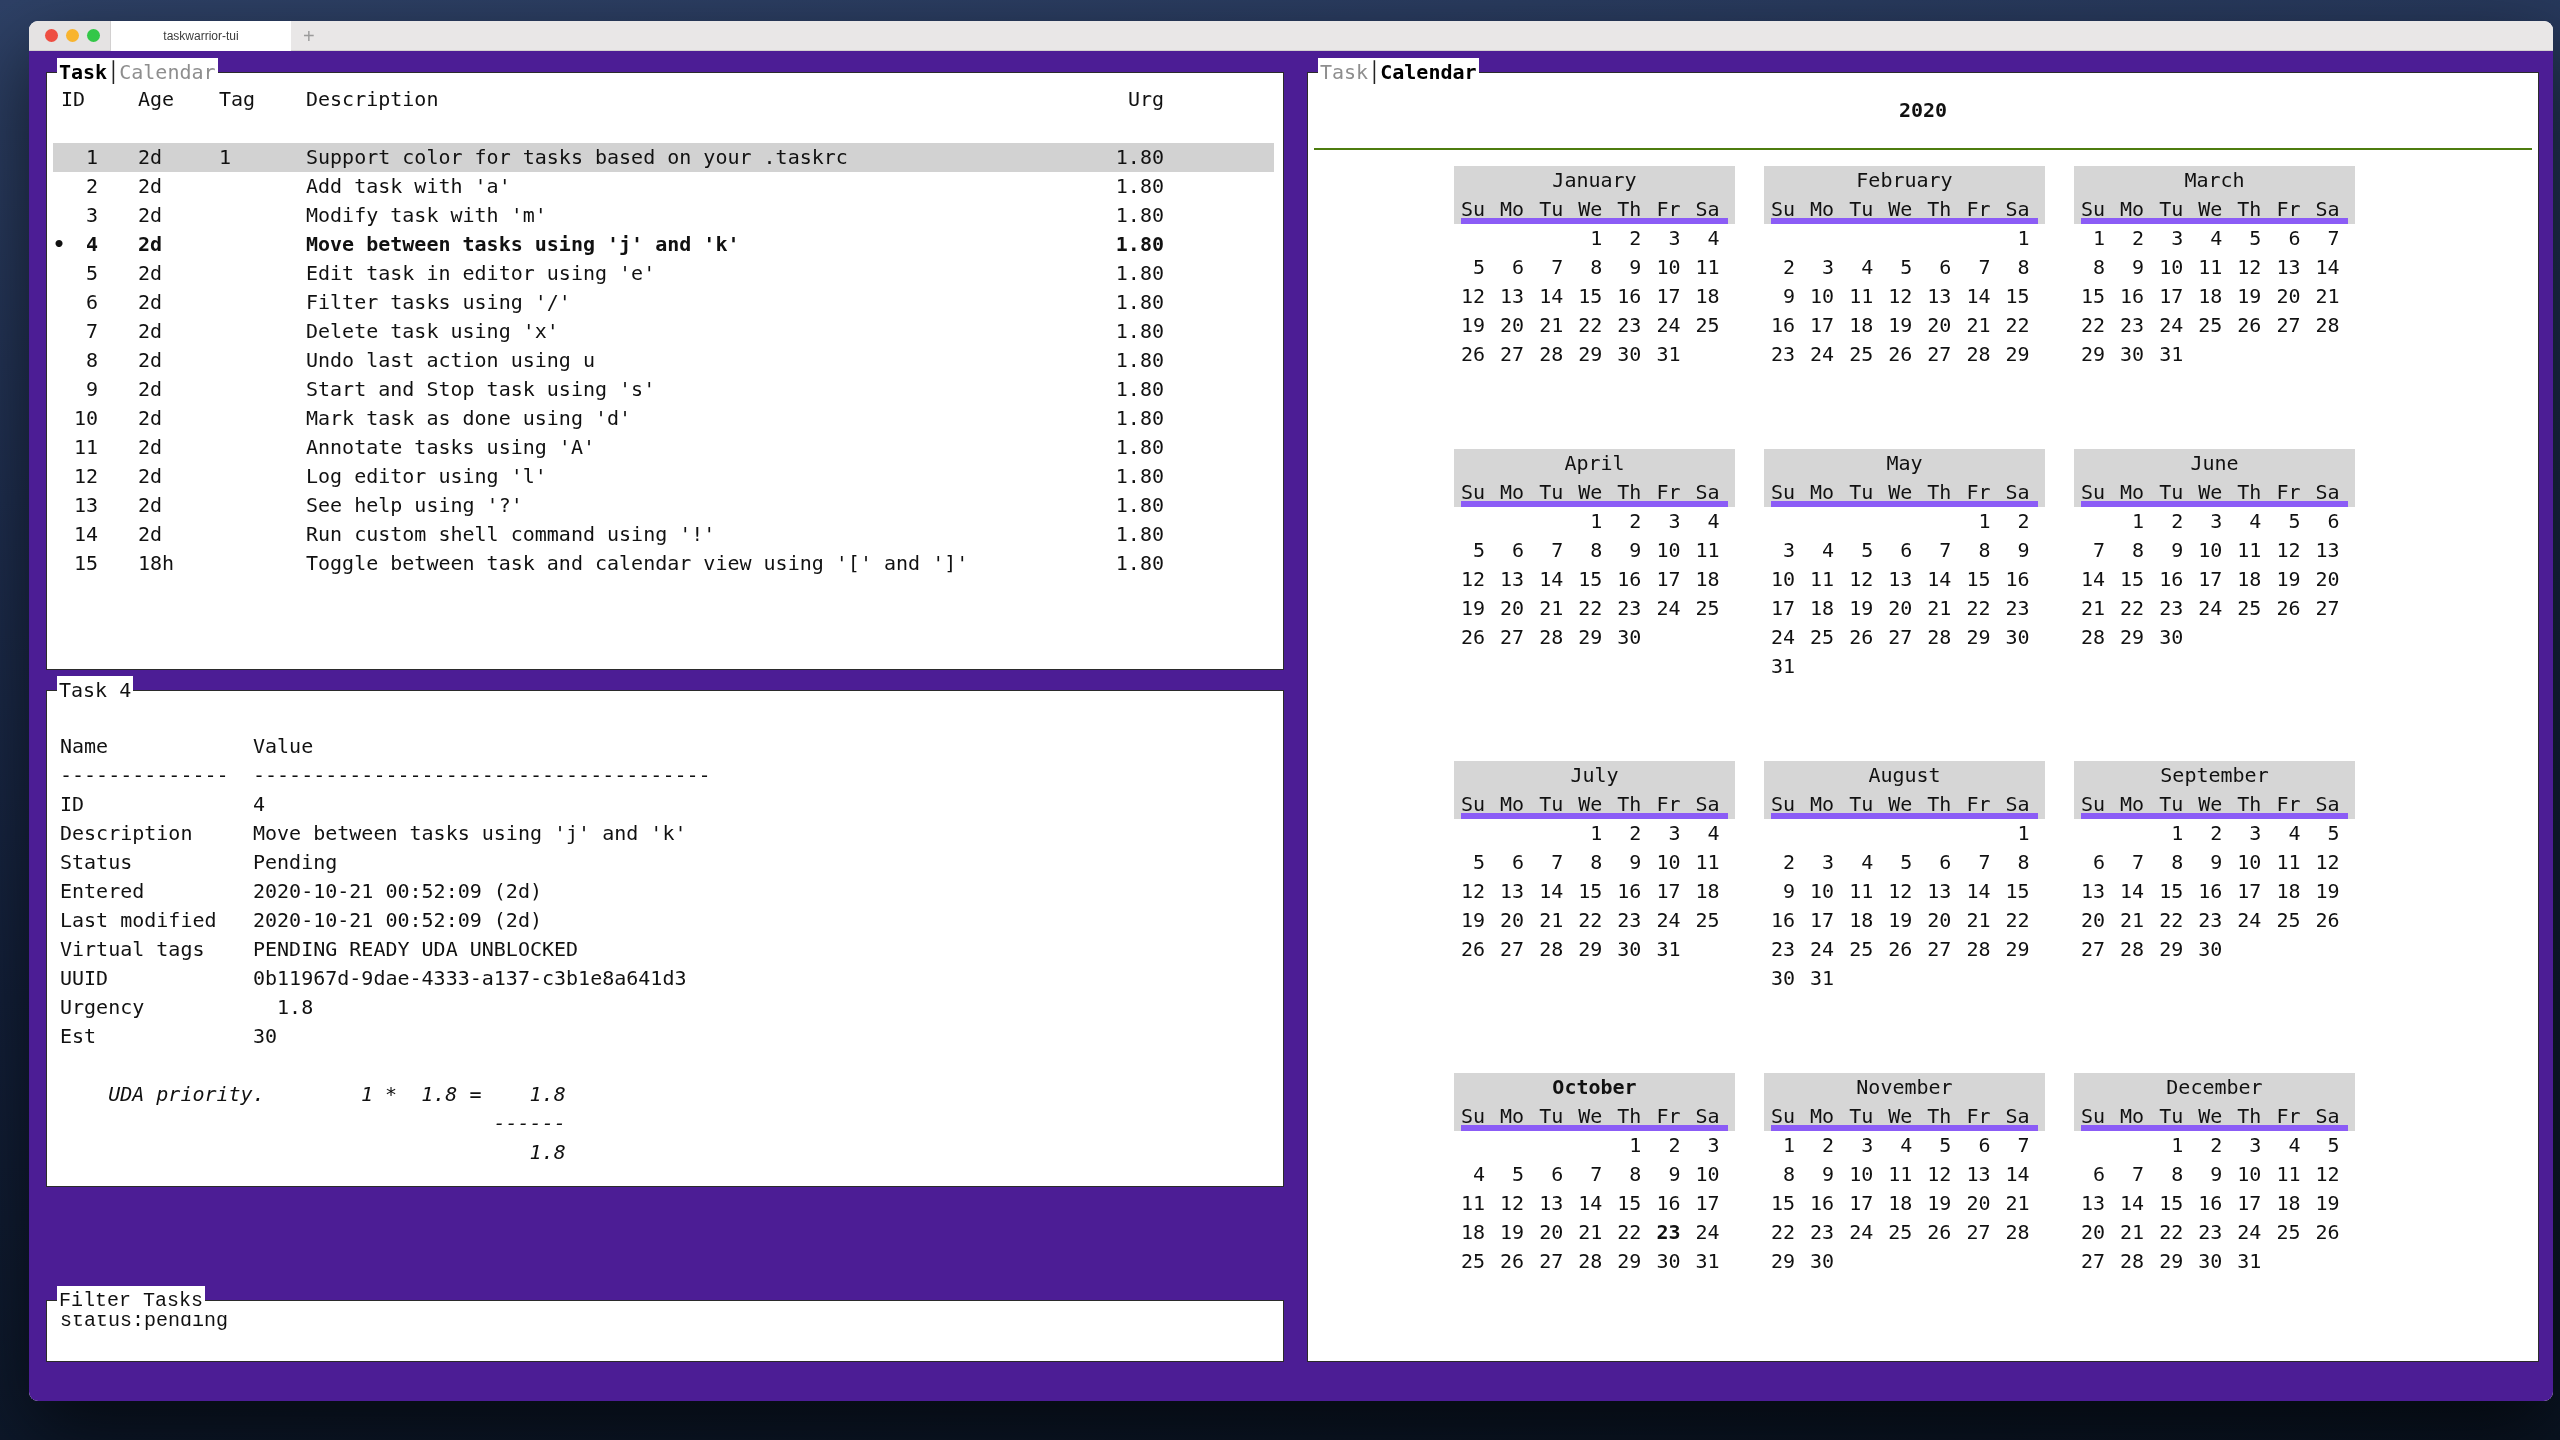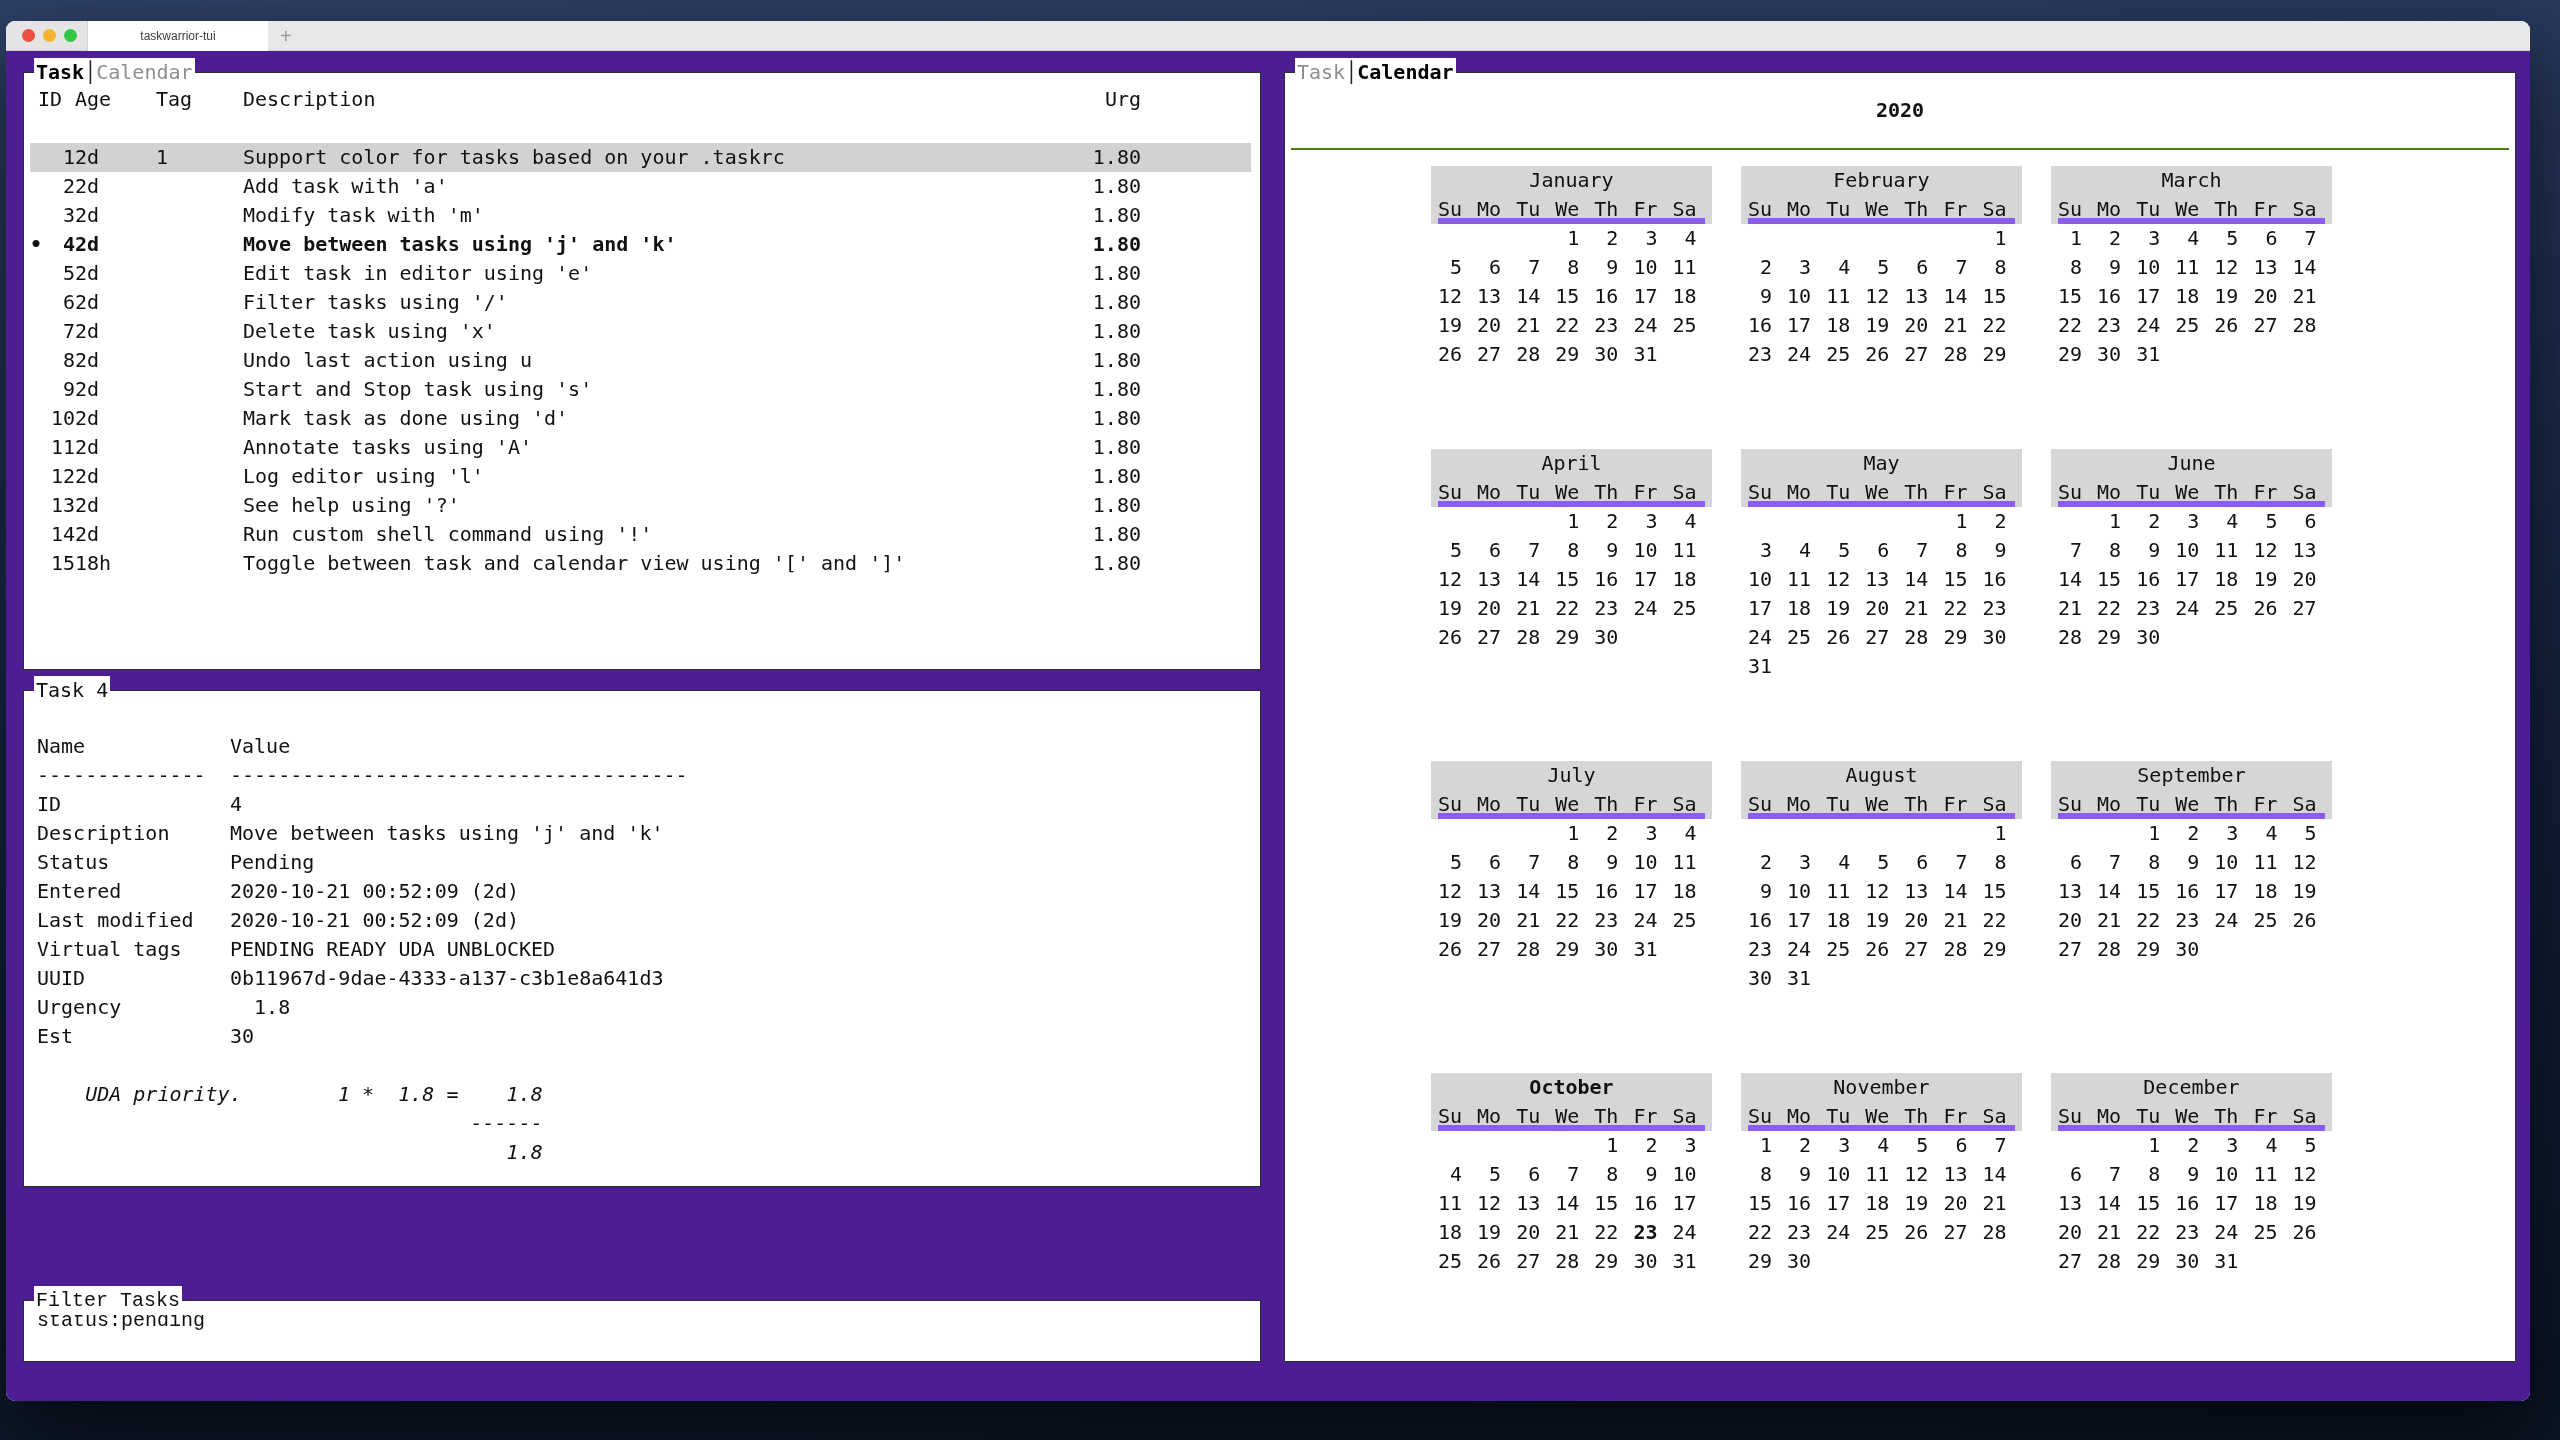--- a/index.html
+++ b/index.html
@@ -3,21 +3,21 @@
 <meta charset="utf-8">
 <style>
   * { box-sizing: border-box; }
   html,body { margin:0; padding:0; }
   body {
     width:2560px; height:1440px; overflow:hidden;
     background: linear-gradient(175deg,#2e4166 0%,#1f2f50 30%,#13203a 60%,#0a1422 100%);
     font-family:"DejaVu Sans Mono",monospace;
   }
   #window {
-    position:absolute; left:6px; top:21px; width:2524px; height:1380px;
+    position:absolute; left:29px; top:21px; width:2524px; height:1380px;
     border-radius:9px; overflow:hidden; background:#fff;
     box-shadow:0 30px 80px rgba(0,0,0,.6);
   }
   
   #tabbar { height:30px; display:flex; font-family:"Liberation Sans",sans-serif; }
   #lights {
     width:82px; background:#e5e3e3; border-right:1px solid #d2d0d0; border-bottom:1px solid #d2d0d0;
     display:flex; align-items:center; gap:8px; padding-left:16px;
   }
   .light { width:13px; height:13px; border-radius:50%; }
@@ -45,21 +45,21 @@
   #filter-panel  { left:17px;   top:1249px; width:1238px; height:62px;font-family:Liberation Mono, monospace; }
   #cal-panel     { left:1278px; top:21px;   width:1232px; height:1290px; }
   
   .tp-inner { padding:12px 9px 0 6px; }
   .trow { display:flex; height:29px; padding-left:8px; position:relative; white-space:pre; }
   .trow.hl  { background:#d2d2d2; }
   .trow.sel { font-weight:bold; }
   .marker { position:absolute; left:0; top:0; }
   .c-id  { width:37px; flex:none; text-align:right; }
   .hdr .c-id { text-align:left; }
-  .c-age { width:81px; flex:none; }
+  .c-age { width:81px; flex:none; margin-left:40px; }
   .c-tag { width:87px; flex:none; }
   .c-desc{ flex:1; overflow:hidden; }
   .c-urg { width:60px; flex:none; text-align:right; margin-right:110px; }
   .spacer{ height:29px; }
   
   #details-inner { padding:41px 0 0 13px; }
   .drow { display:flex; height:29px; white-space:pre; }
   .d-name { width:193px; flex:none; }
   .pre-line { height:29px; white-space:pre;font-style:italic; }
   

